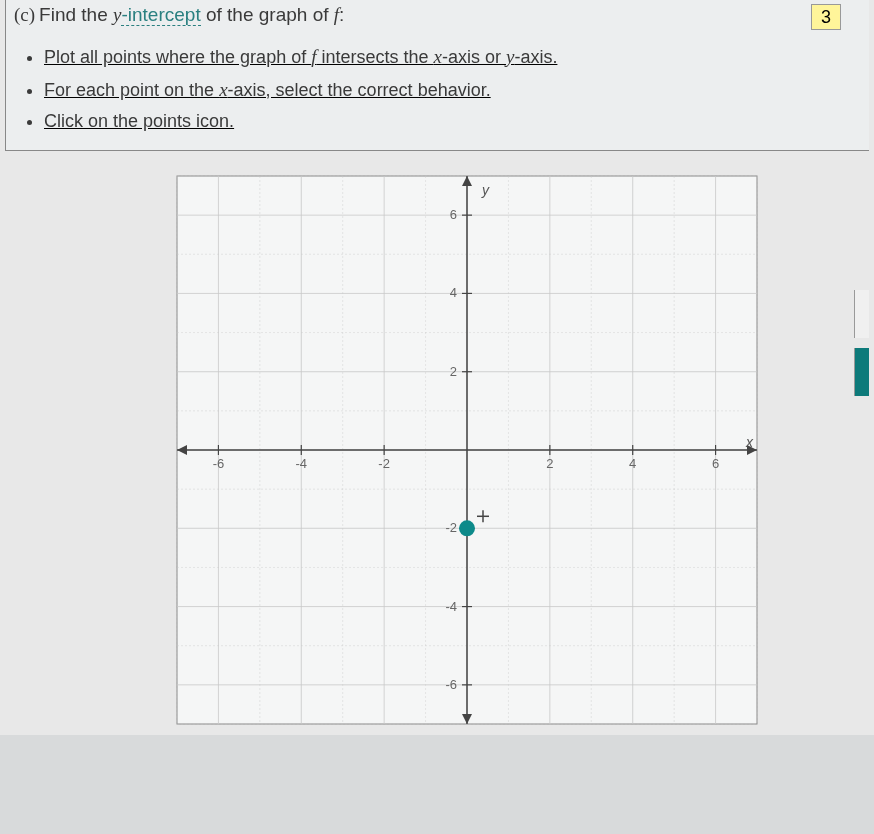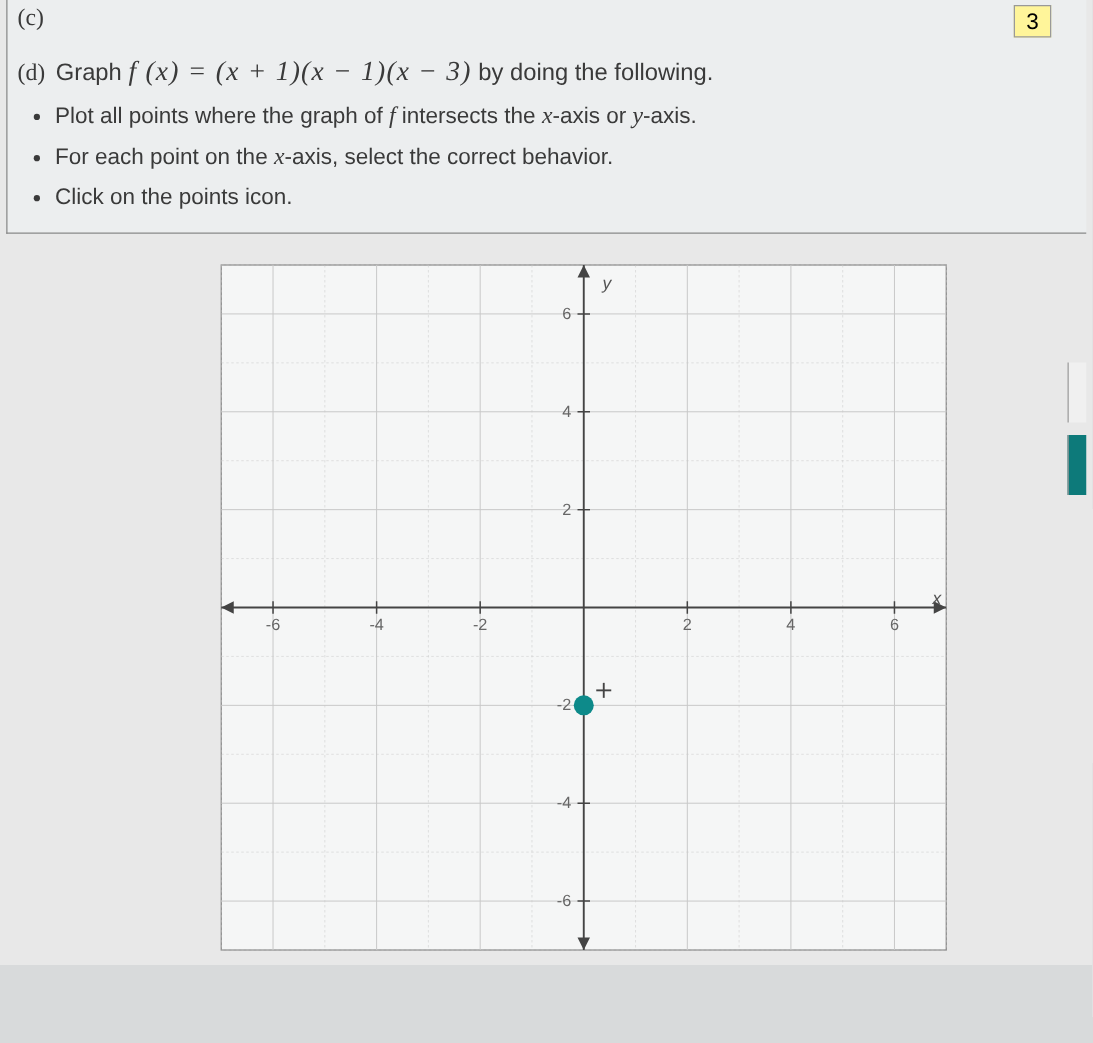--- a/index.html
+++ b/index.html
@@ -64,20 +64,21 @@
 .eq {
   font-family: "Times New Roman", serif;
   font-style: italic;
   font-size: 22px;
   letter-spacing: 1px;
 }
 .bullet-list {
   list-style: disc;
   margin: 6px 0 0 30px;
   padding: 0;
+  text-decoration: underline;
 }
 .bullet-list li {
   font-size: 18px;
   color: #3a3a3a;
   margin-bottom: 6px;
   line-height: 1.4;
 }
 .x-var, .y-var, .f-var {
   font-family: "Times New Roman", serif;
   font-style: italic;
@@ -108,29 +109,26 @@
 .palette-white { background: #f0f0f0; }
 .palette-teal { background: #0d7a7a; }
 </style>
 </head>
 <body>
 
 <div class="page">
   <div class="question-box">
     <div class="row-c">
       <span class="part-label text-main">(c)</span>
+      <span class="text-body">
+        <span>Find the </span><span class="x-var">y</span><span class="y-intercept">-intercept</span><span> of the graph of </span><span class="f-var">f</span><span>:</span>
+      </span>
       <span class="answer-box">3</span>
     </div>
 
-    <div class="row-d">
-      <span class="part-label text-main">(d)</span>
-      <span class="text-body">
-        <span>Graph </span><span class="eq">f (x) = (x + 1)(x − 1)(x − 3)</span><span> by doing the following.</span>
-      </span>
-    </div>
 
     <ul class="bullet-list">
       <li>
         <span>Plot all points where the graph of </span><span class="f-var">f</span><span> intersects the </span><span class="x-var">x</span><span>-axis or </span><span class="x-var">y</span><span>-axis.</span>
       </li>
       <li>
         <span>For each point on the </span><span class="x-var">x</span><span>-axis, select the correct behavior.</span>
       </li>
       <li>
         <span>Click on the points icon.</span>

